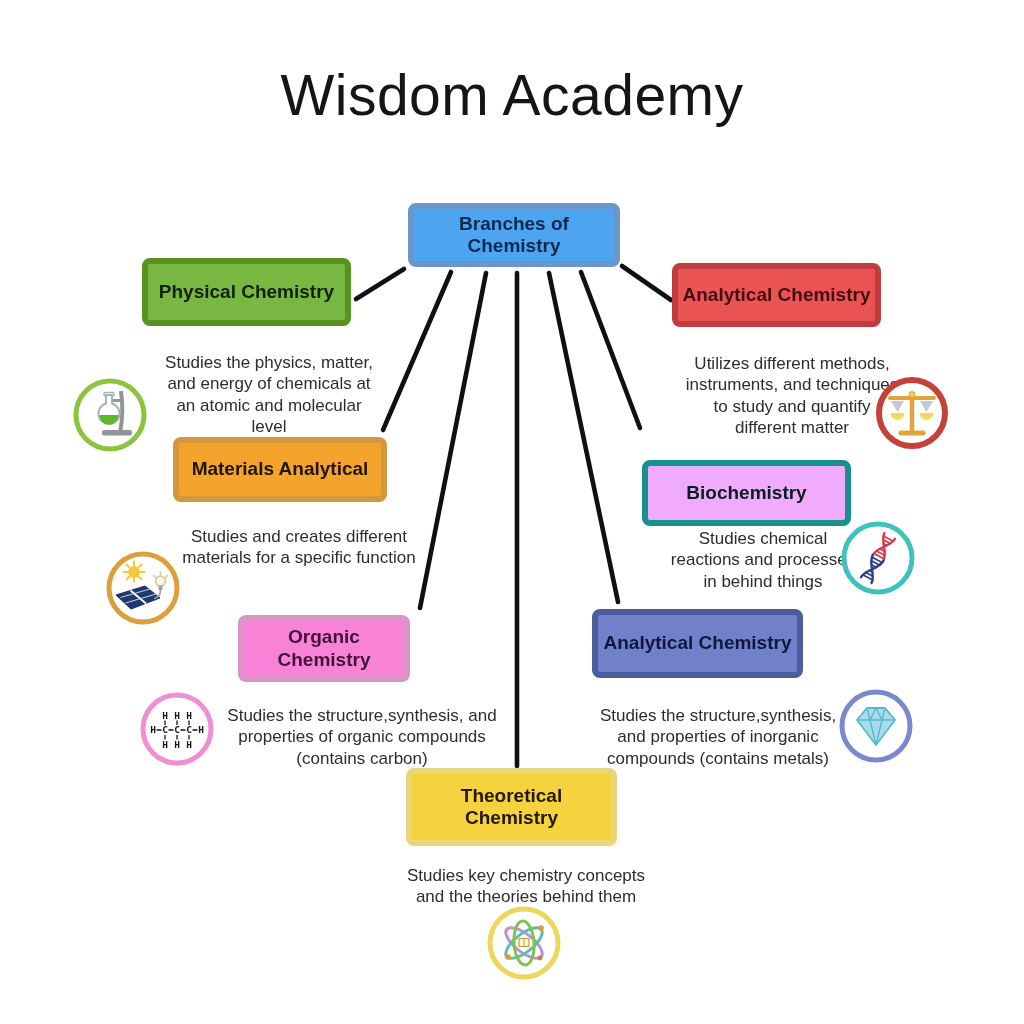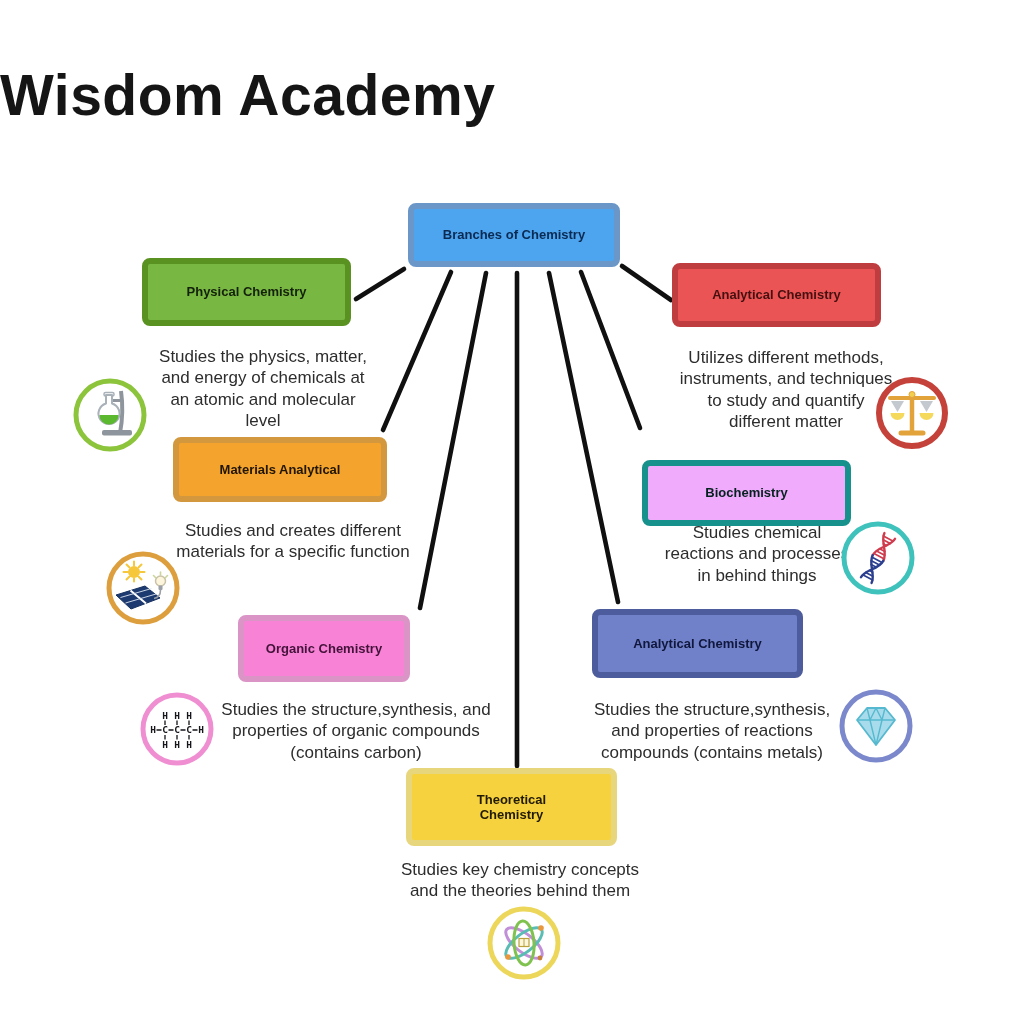--- a/index.html
+++ b/index.html
@@ -1,24 +1,24 @@
 <!DOCTYPE html>
 <html><head>
 <meta charset="utf-8">
 <style>
   html,body{margin:0;padding:0;background:#ffffff;}
   #canvas{position:relative;width:1024px;height:1024px;background:#ffffff;overflow:hidden;
           font-family:"Liberation Sans",sans-serif;}
-  .title{position:absolute;left:0;right:0;top:62px;
-         font-size:57px;font-weight:700;color:#151515;letter-spacing:.5px;}
+  .title{position:absolute;left:0;right:0;top:62px;text-align:center;
+         font-size:57px;font-weight:400;color:#151515;letter-spacing:.5px;}
   #lines{position:absolute;left:0;top:0;width:1024px;height:1024px;pointer-events:none;}
   .box{position:absolute;display:flex;align-items:center;justify-content:center;
        border-style:solid;border-width:6px;border-radius:8px;box-sizing:border-box;
-       font-weight:bold;font-size:13px;text-align:center;line-height:1.18;}
-  .desc{position:absolute;margin:10px;width:320px;text-align:center;font-size:17px;
+       font-weight:bold;font-size:19px;text-align:center;line-height:1.18;}
+  .desc{position:absolute;margin:16px;width:320px;text-align:center;font-size:17px;
         line-height:1.26;color:#2d2d2d;white-space:pre-line;}
   .icon{position:absolute;width:80px;height:80px;}
   .icon svg{width:100%;height:100%;display:block;}
 </style>
 </head>
 <body>
 
 <div id="canvas">
 
   <div class="title">Wisdom Academy</div>
@@ -139,21 +139,21 @@
       <text x="28" y="58.5">H</text>
         <text x="40" y="58.5">H</text>
         <text x="52" y="58.5">H</text>
     </svg>
   </div>
 
   <div class="box" style="left: 592px; top: 609px; width: 211px; height: 69px; background-color: rgb(112, 129, 201); border-color: rgb(77, 92, 156); color: rgb(16, 23, 61);">
     <span>Analytical Chemistry</span>
   </div>
   <p class="desc" style="left:542px;top:689px">Studies the structure,synthesis,
-and properties of reactions
+and properties of inorganic
 compounds (contains metals)</p>
   <div class="icon" style="left:836px;top:686px">
     <svg viewBox="0 0 80 80">
       <circle cx="40" cy="40" r="34" fill="#fff" stroke="#7b88cc" stroke-width="5"></circle>
       <path d="M21 34 L31 22 L49 22 L59 34 L40 59 Z" fill="#a8dcec" stroke="#56b9cf" stroke-width="1.8" stroke-linejoin="round"></path>
       <path d="M21 34 H59 M31 22 L34 34 M49 22 L46 34 M40 22 L34 34 M40 22 L46 34 M34 34 L40 59 M46 34 L40 59" stroke="#56b9cf" stroke-width="1.4" fill="none"></path>
     </svg>
   </div>
 
   <div class="box" style="left: 406px; top: 768px; width: 211px; height: 78px; background-color: rgb(246, 211, 62); border-color: rgb(231, 214, 124); color: rgb(33, 26, 2);">

